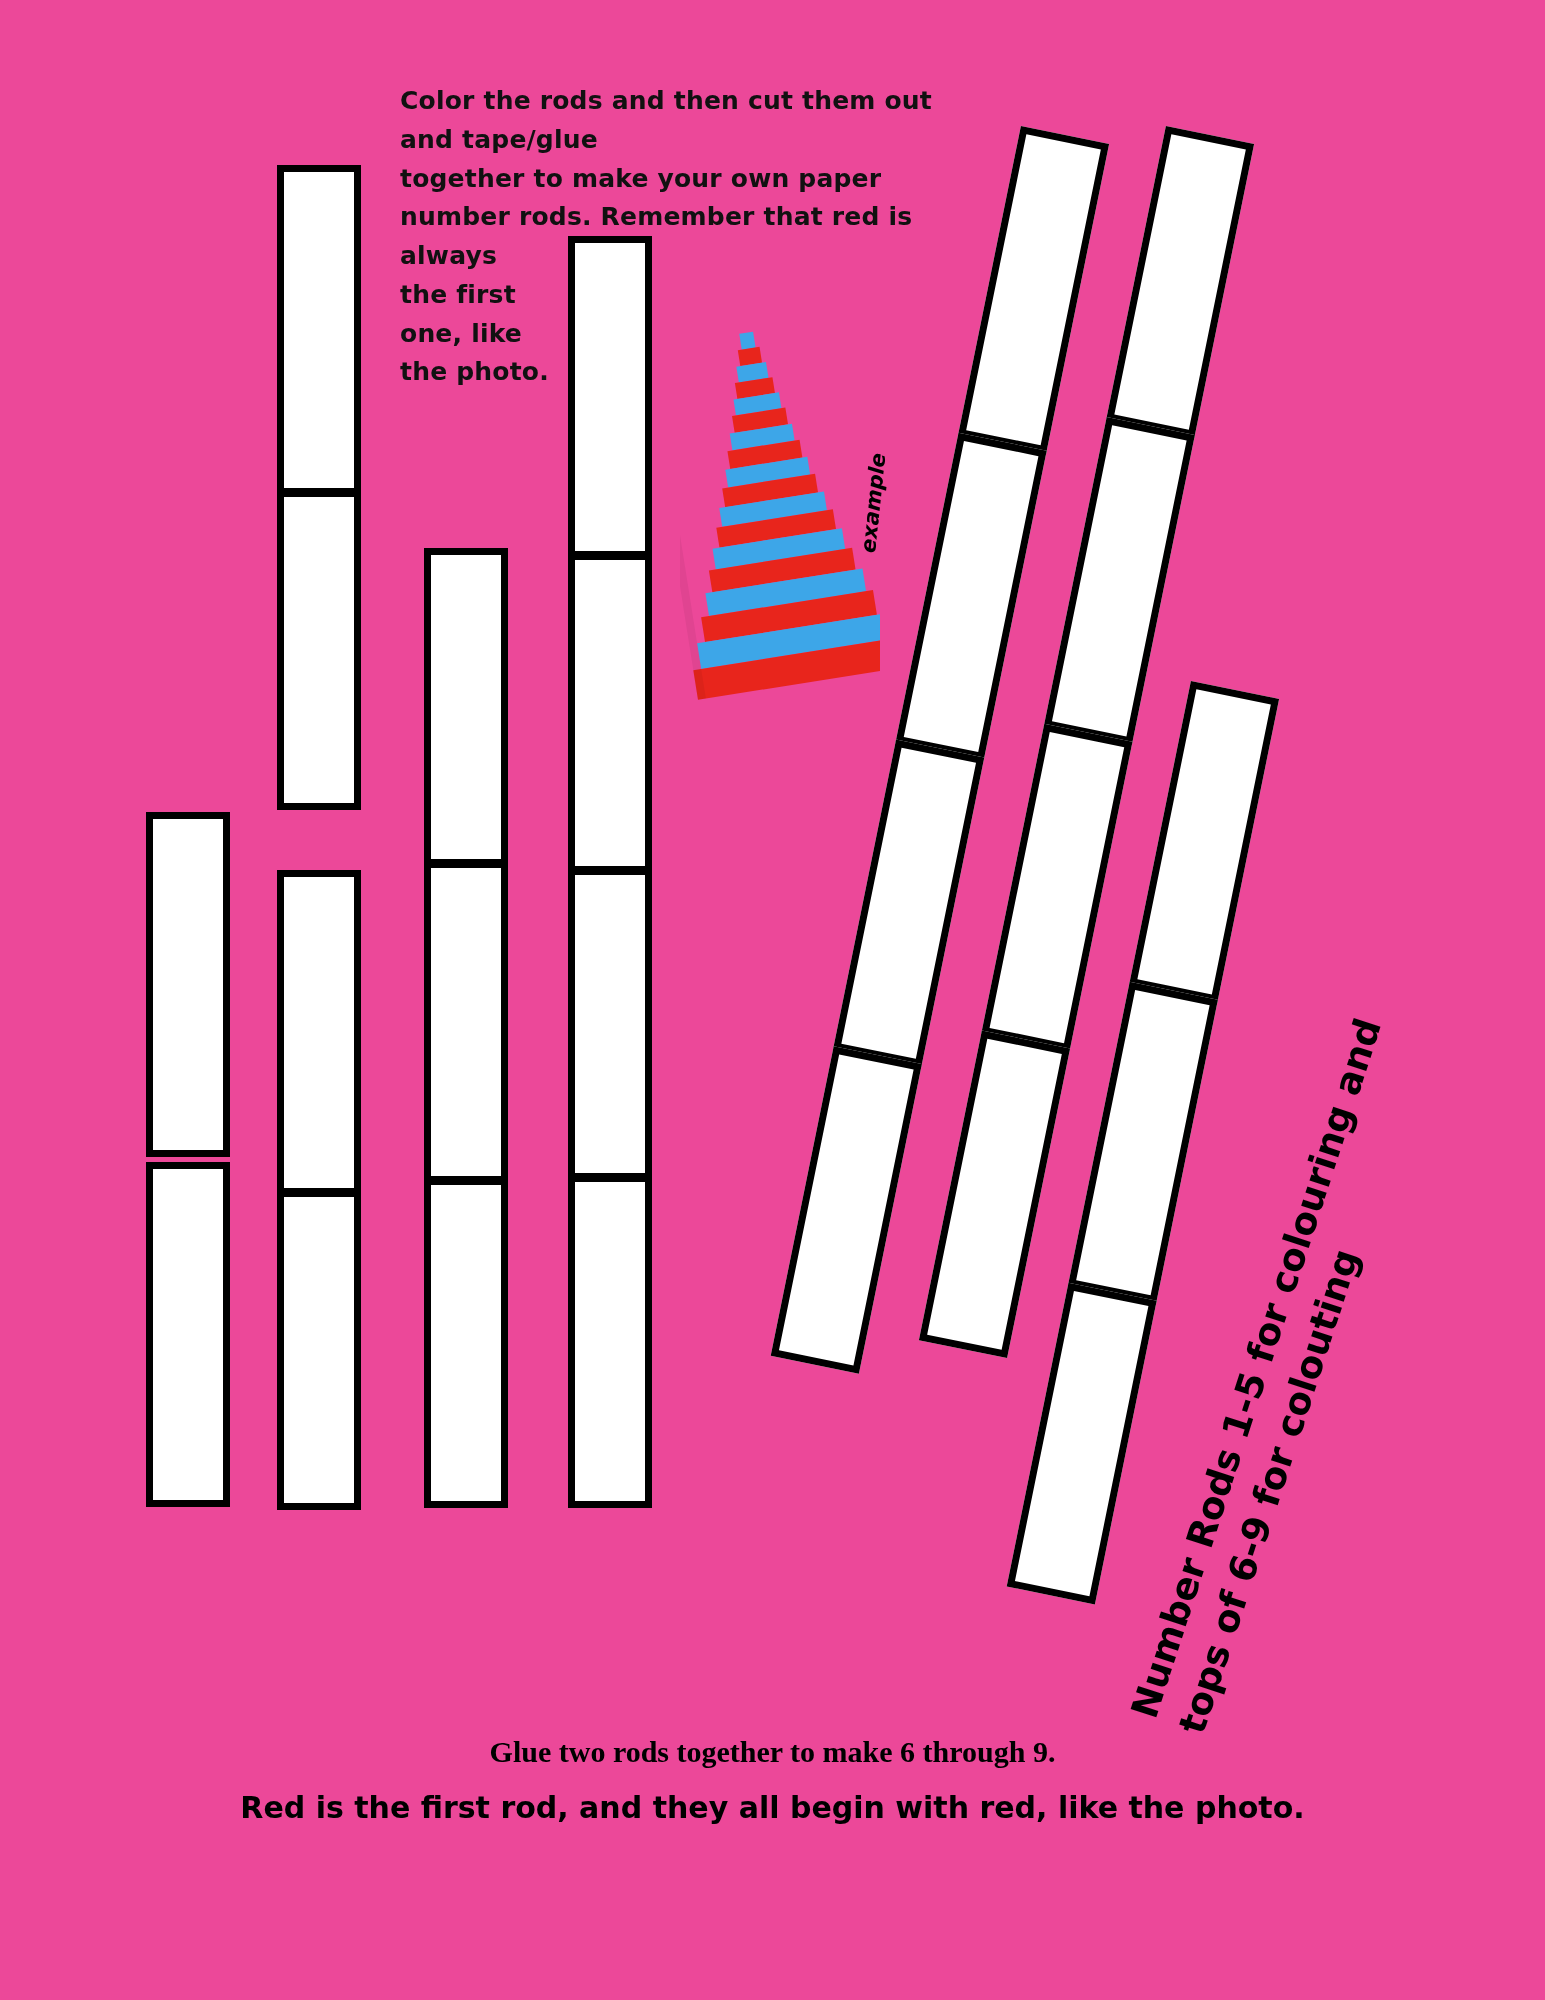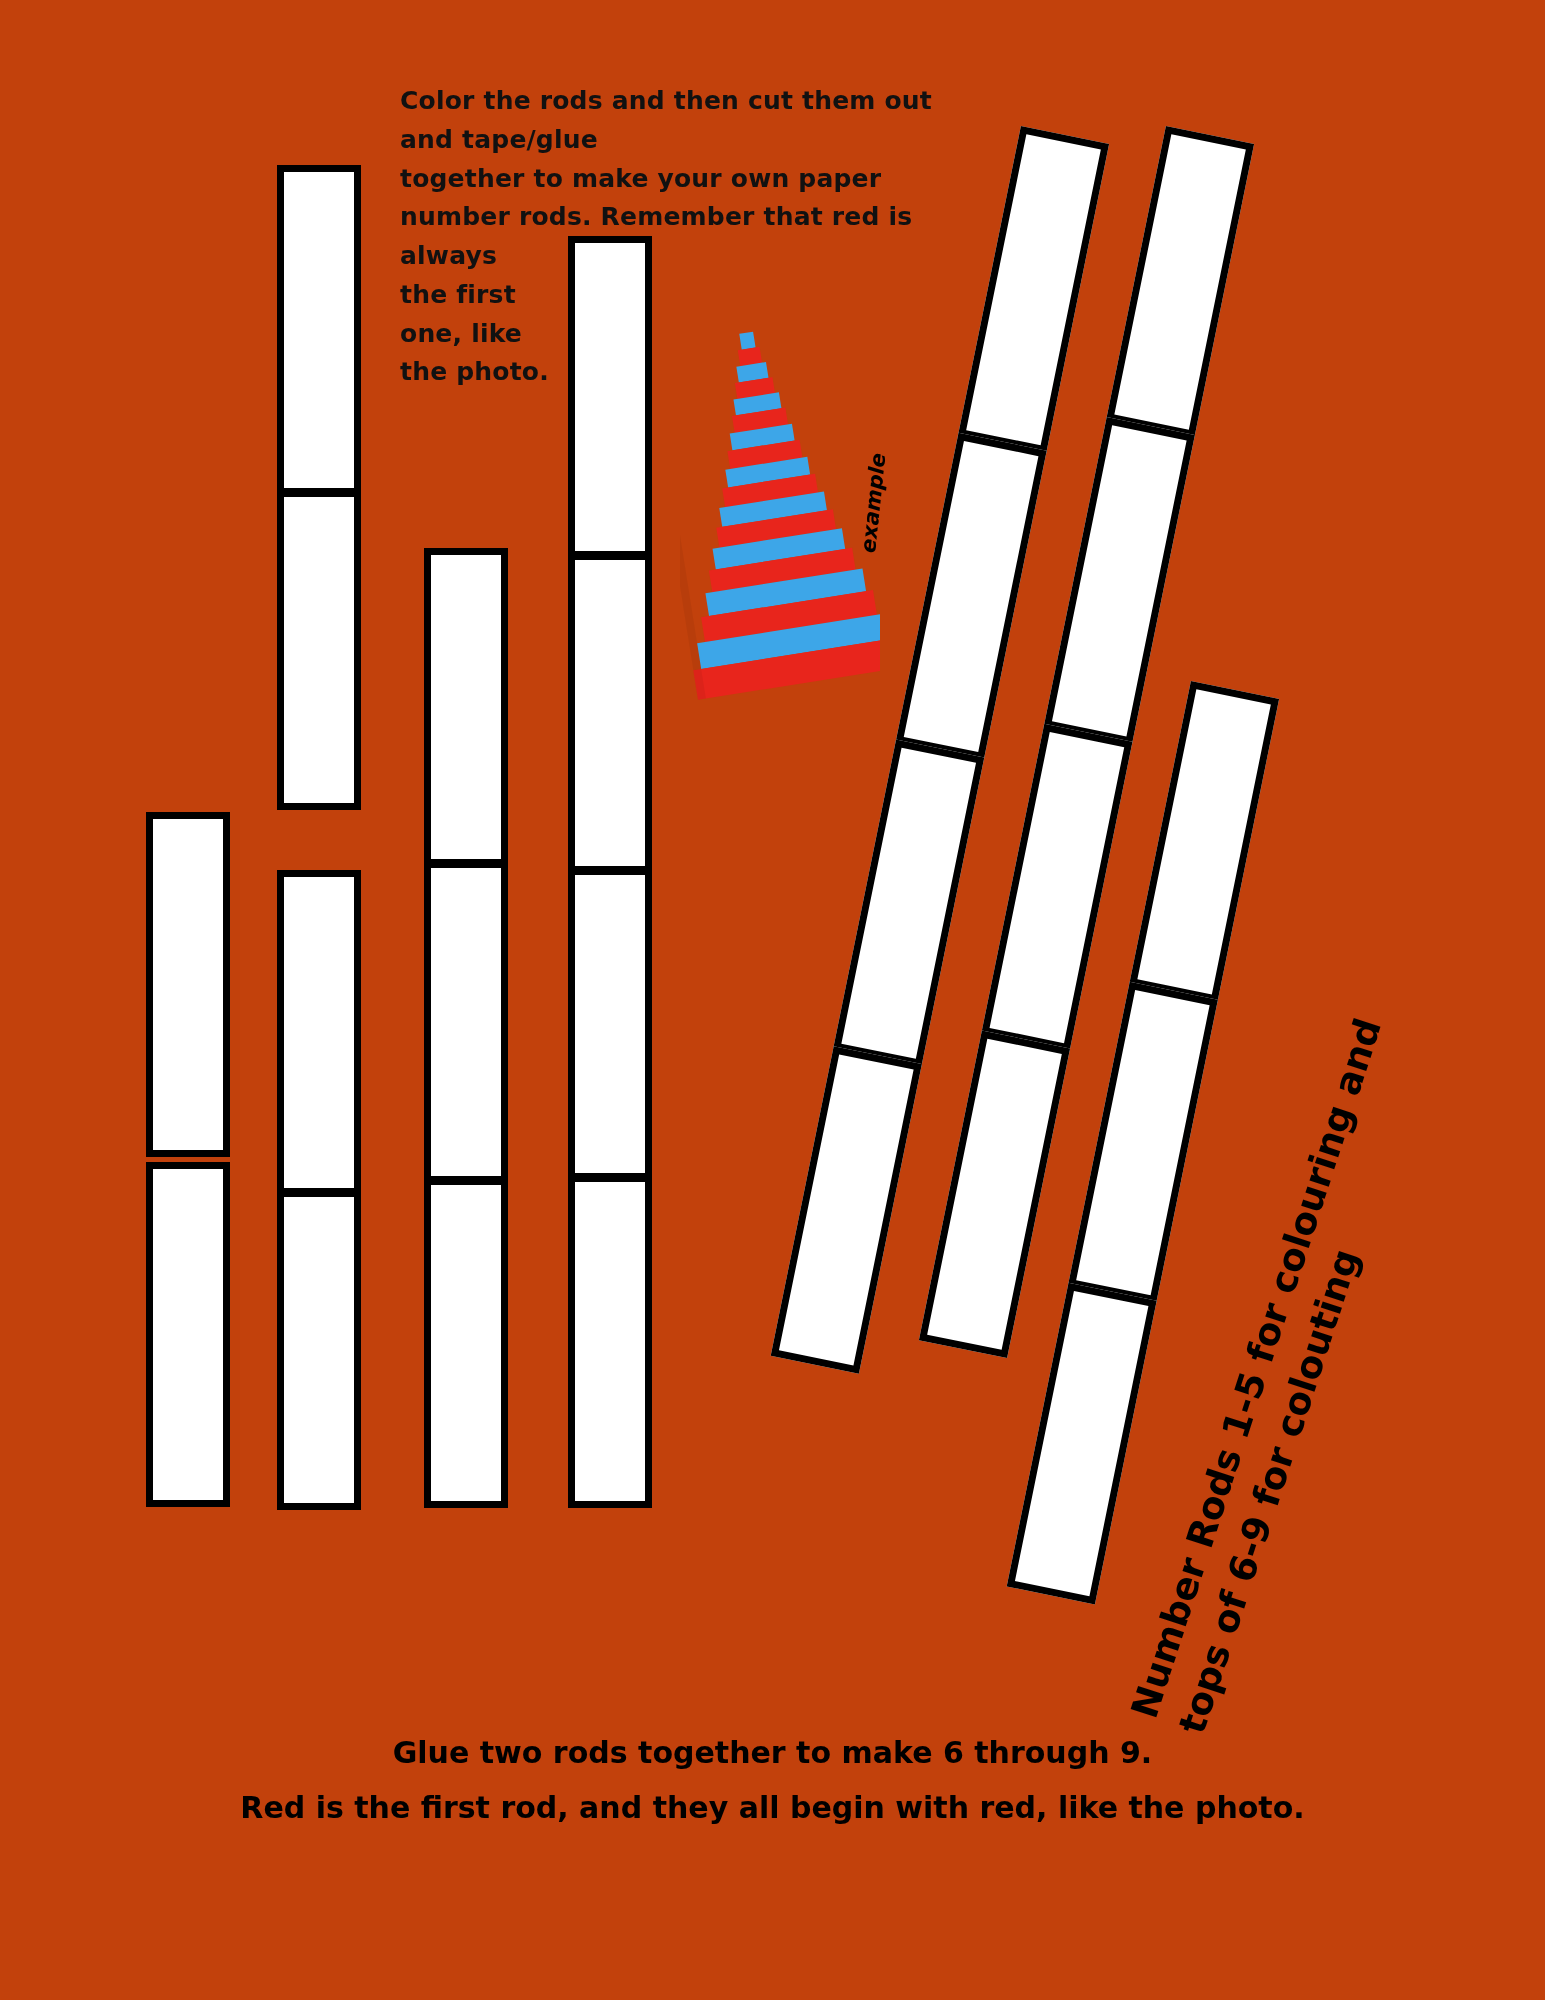--- a/index.html
+++ b/index.html
@@ -4,21 +4,21 @@
 <style>
   html, body {
     margin: 0;
     padding: 0;
     background: #ffffff;
   }
   #page {
     position: relative;
     width: 1545px;
     height: 2000px;
-    background: #c2410c;
+    background: #ec4899;
     overflow: hidden;
     font-family: "DejaVu Sans", sans-serif;
     color: #000000;
   }
 
   
   .rod {
     position: absolute;
     box-sizing: border-box;
     border: 7px solid #000000;
@@ -155,16 +155,16 @@
         <rect x="-6" y="10" width="8" height="355" fill="#000" opacity="0.05"></rect>
       </g>
     </svg>
   </div>
 
   <div class="example-label" style="left:880px; top:530px; transform: rotate(-84deg);">example</div>
 
   <div class="side-title" style="left:1215px; top:1640px; width:1000px; transform: rotate(-72deg);">Number Rods 1-5 for colouring and
 tops of 6-9 for colouting</div>
 
-  <div class="caption l1" style="top:1735px;">Glue  two rods together to make 6 through 9.</div>
+  <div class="caption l1" style="top:1735px;font-family:Liberation Serif, serif;">Glue  two rods together to make 6 through 9.</div>
   <div class="caption l2" style="top:1790px;">Red is the first rod, and they all begin with red, like the photo.</div>
 
 </div>
 
 </body></html>

